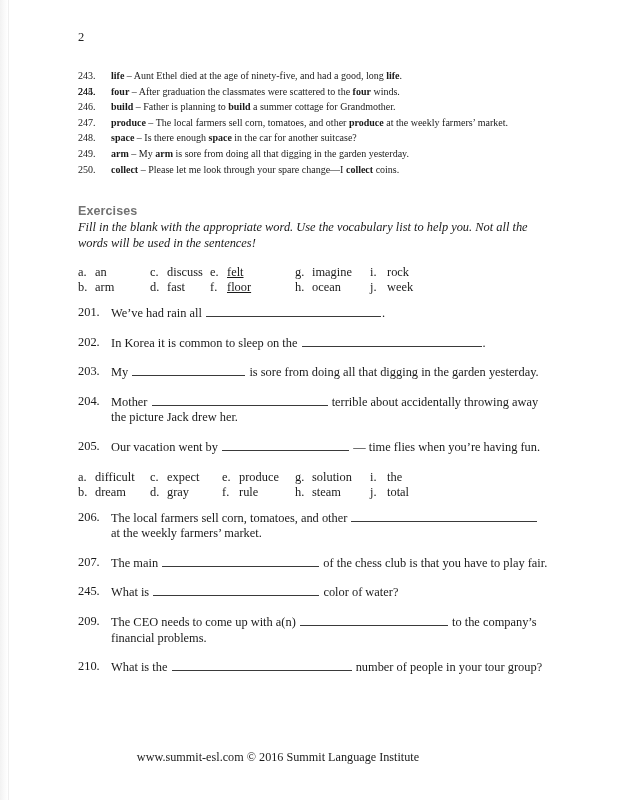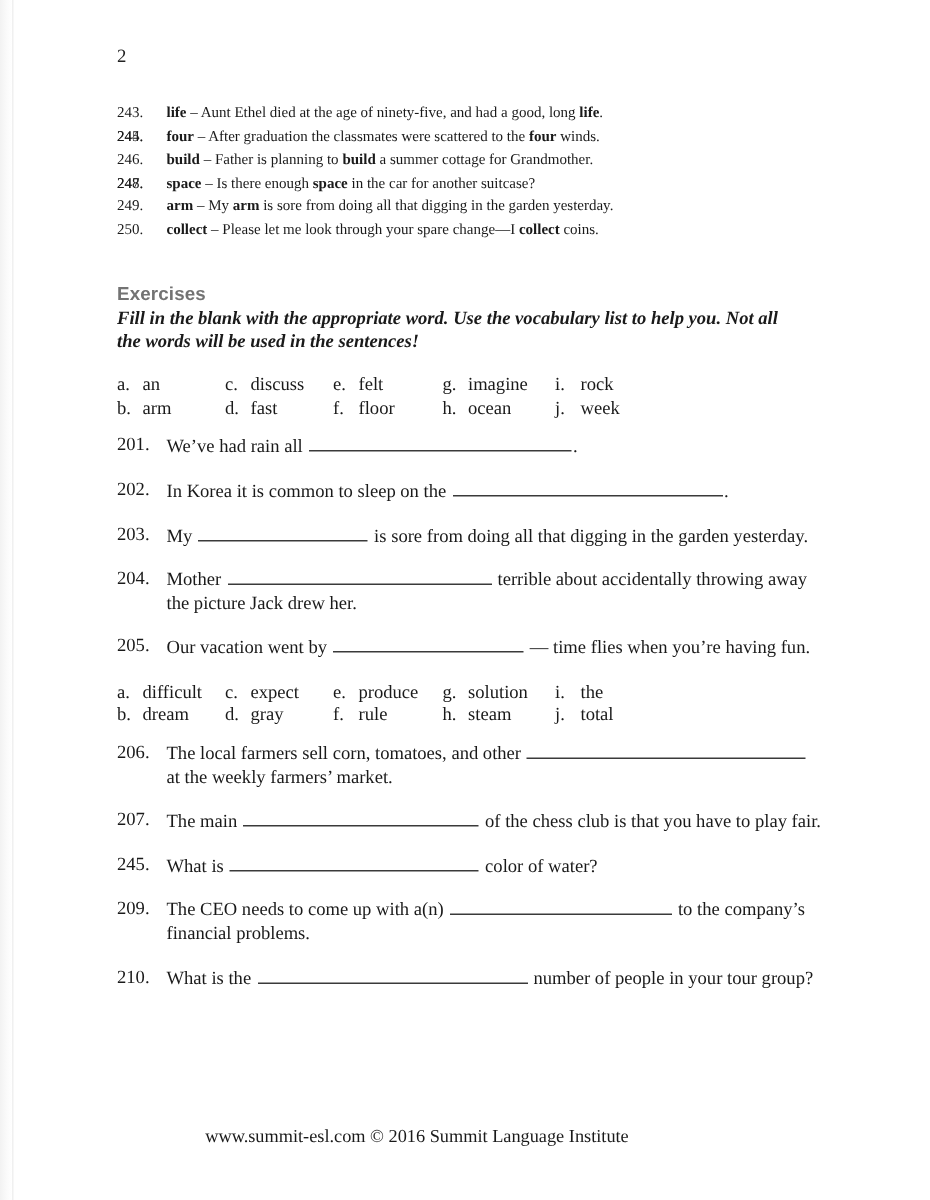--- a/index.html
+++ b/index.html
@@ -62,21 +62,21 @@
   .ex-heading {
     margin-top: 26px;
     font-family: "Liberation Sans", "DejaVu Sans", sans-serif;
     font-size: 12.5px;
     font-weight: bold;
     line-height: 16px;
     letter-spacing: 0.1px;
   }
   .ex-instructions {
     font-style: italic;
-    font-weight: bold;
+    font-weight: normal;
     font-size: 12.4px;
     line-height: 15.4px;
     margin-top: 1px;
     width: 452px;
   }
 
   
   .wordbank {
     margin-top: 14px;
     position: relative;
@@ -140,39 +140,39 @@
 
   <div class="content">
 
     <div class="page-number">2</div>
 
     <div class="vocab-list">
         <div class="vocab-item"><span class="vocab-num">243.</span><span><b>life</b><span> – Aunt Ethel died at the age of ninety-five, and had a good, long </span><b>life</b><span>.</span></span></div>
         <div class="vocab-item"><span class="vocab-num">244.</span></div>
         <div class="vocab-item"><span class="vocab-num">245.</span><span><b>four</b><span> – After graduation the classmates were scattered to the </span><b>four</b><span> winds.</span></span></div>
         <div class="vocab-item"><span class="vocab-num">246.</span><span><b>build</b><span> – Father is planning to </span><b>build</b><span> a summer cottage for Grandmother.</span></span></div>
-        <div class="vocab-item"><span class="vocab-num">247.</span></div>
+        <div class="vocab-item"><span class="vocab-num">247.</span><span><b>produce</b><span> – The local farmers sell corn, tomatoes, and other </span><b>produce</b><span> at the weekly farmers’ market.</span></span></div>
         <div class="vocab-item"><span class="vocab-num">248.</span><span><b>space</b><span> – Is there enough </span><b>space</b><span> in the car for another suitcase?</span></span></div>
         <div class="vocab-item"><span class="vocab-num">249.</span><span><b>arm</b><span> – My </span><b>arm</b><span> is sore from doing all that digging in the garden yesterday.</span></span></div>
         <div class="vocab-item"><span class="vocab-num">250.</span><span><b>collect</b><span> – Please let me look through your spare change—I </span><b>collect</b><span> coins.</span></span></div>
       </div>
 
     <div class="ex-heading" style="color: #737373;">Exercises</div>
     <div class="ex-instructions">Fill in the blank with the appropriate word.  Use the vocabulary list to help you.  Not all the words will be used in the sentences!</div>
 
     <div class="wordbank">
         <div class="wb-col" style="left: 0px;">
           <div class="wb-row"><span class="wb-letter">a.</span><span>an</span></div>
           <div class="wb-row"><span class="wb-letter">b.</span><span>arm</span></div>
         </div>
         <div class="wb-col" style="left: 72px;">
           <div class="wb-row"><span class="wb-letter">c.</span><span>discuss</span></div>
           <div class="wb-row"><span class="wb-letter">d.</span><span>fast</span></div>
         </div>
-        <div class="wb-col" style="left: 144px;">
+        <div class="wb-col" style="left: 132px; text-decoration: underline;">
           <div class="wb-row"><span class="wb-letter">e.</span><span>felt</span></div>
           <div class="wb-row"><span class="wb-letter">f.</span><span>floor</span></div>
         </div>
         <div class="wb-col" style="left: 217px;">
           <div class="wb-row"><span class="wb-letter">g.</span><span>imagine</span></div>
           <div class="wb-row"><span class="wb-letter">h.</span><span>ocean</span></div>
         </div>
         <div class="wb-col" style="left: 292px;">
           <div class="wb-row"><span class="wb-letter">i.</span><span>rock</span></div>
           <div class="wb-row"><span class="wb-letter">j.</span><span>week</span></div>

